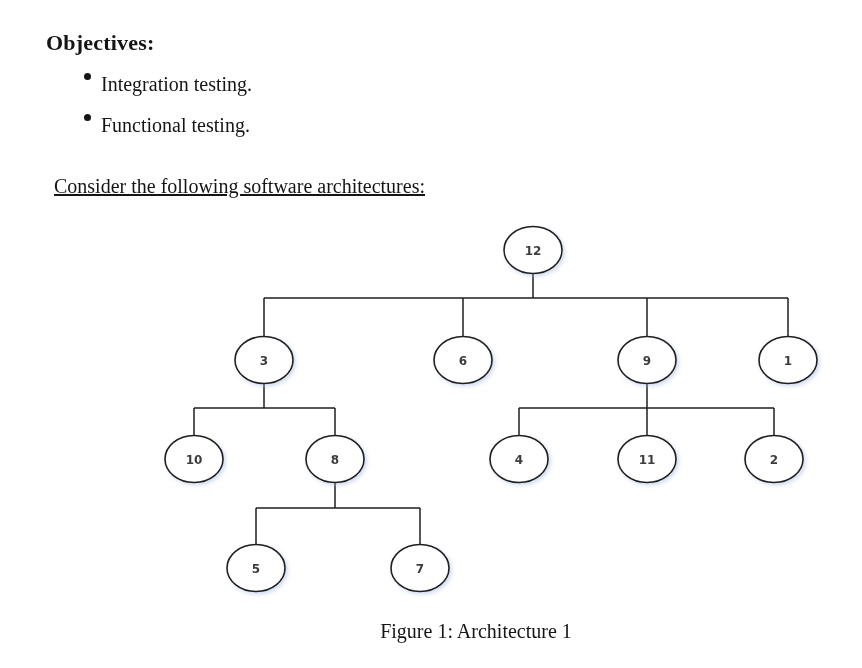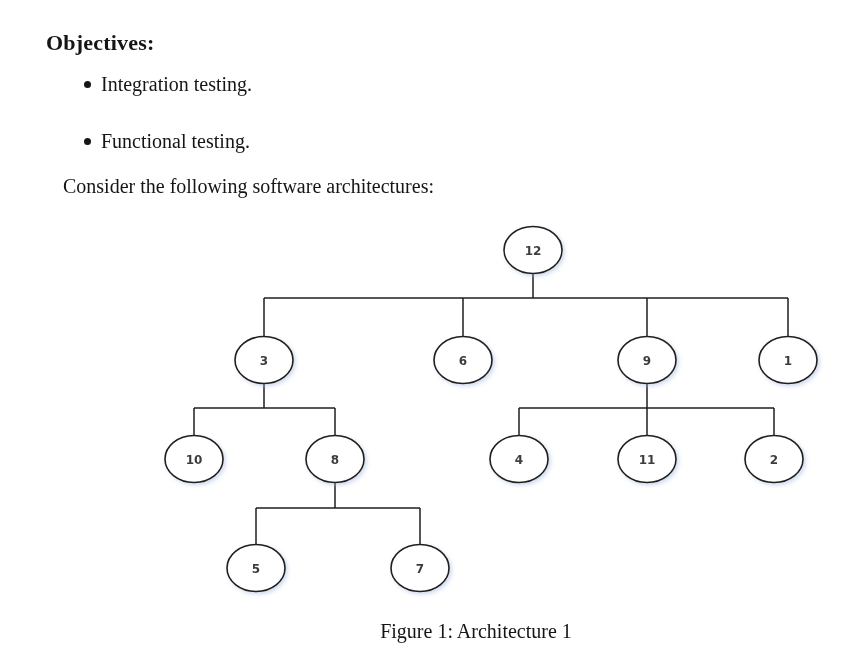--- a/index.html
+++ b/index.html
@@ -22,38 +22,37 @@
     font-size: 22px;
     letter-spacing: 0.2px;
     white-space: nowrap;
   }
   .body-text {
     font-size: 20px;
     white-space: nowrap;
   }
   .bullet-item {
     display: flex;
-    align-items: center;
     font-size: 20px;
     white-space: nowrap;
   }
   .bullet-dot {
     display: inline-block;
     width: 7px;
     height: 7px;
     border-radius: 50%;
     background: #151515;
     margin-right: 10px;
     flex: 0 0 auto;
   }
   #objectives-heading { left: 46px; top: 30px; }
   #bullet-1 { left: 84px; top: 73px; }
-  #bullet-2 { left: 84px; top: 130px; }
+  #bullet-2 { left: 84px; top: 114px; }
   #problem-heading { left: 46px; top: 148px; }
-  #intro-line { left: 63px; top: 175px; }
+  #intro-line { left: 54px; top: 175px; text-decoration: underline; }
   #figure-caption {
     left: 476px;
     top: 620px;
     transform: translateX(-50%);
     font-size: 20px;
     white-space: nowrap;
     text-align: right;
   }
   #tree-svg { left: 0; top: 0; }
   .edge {

